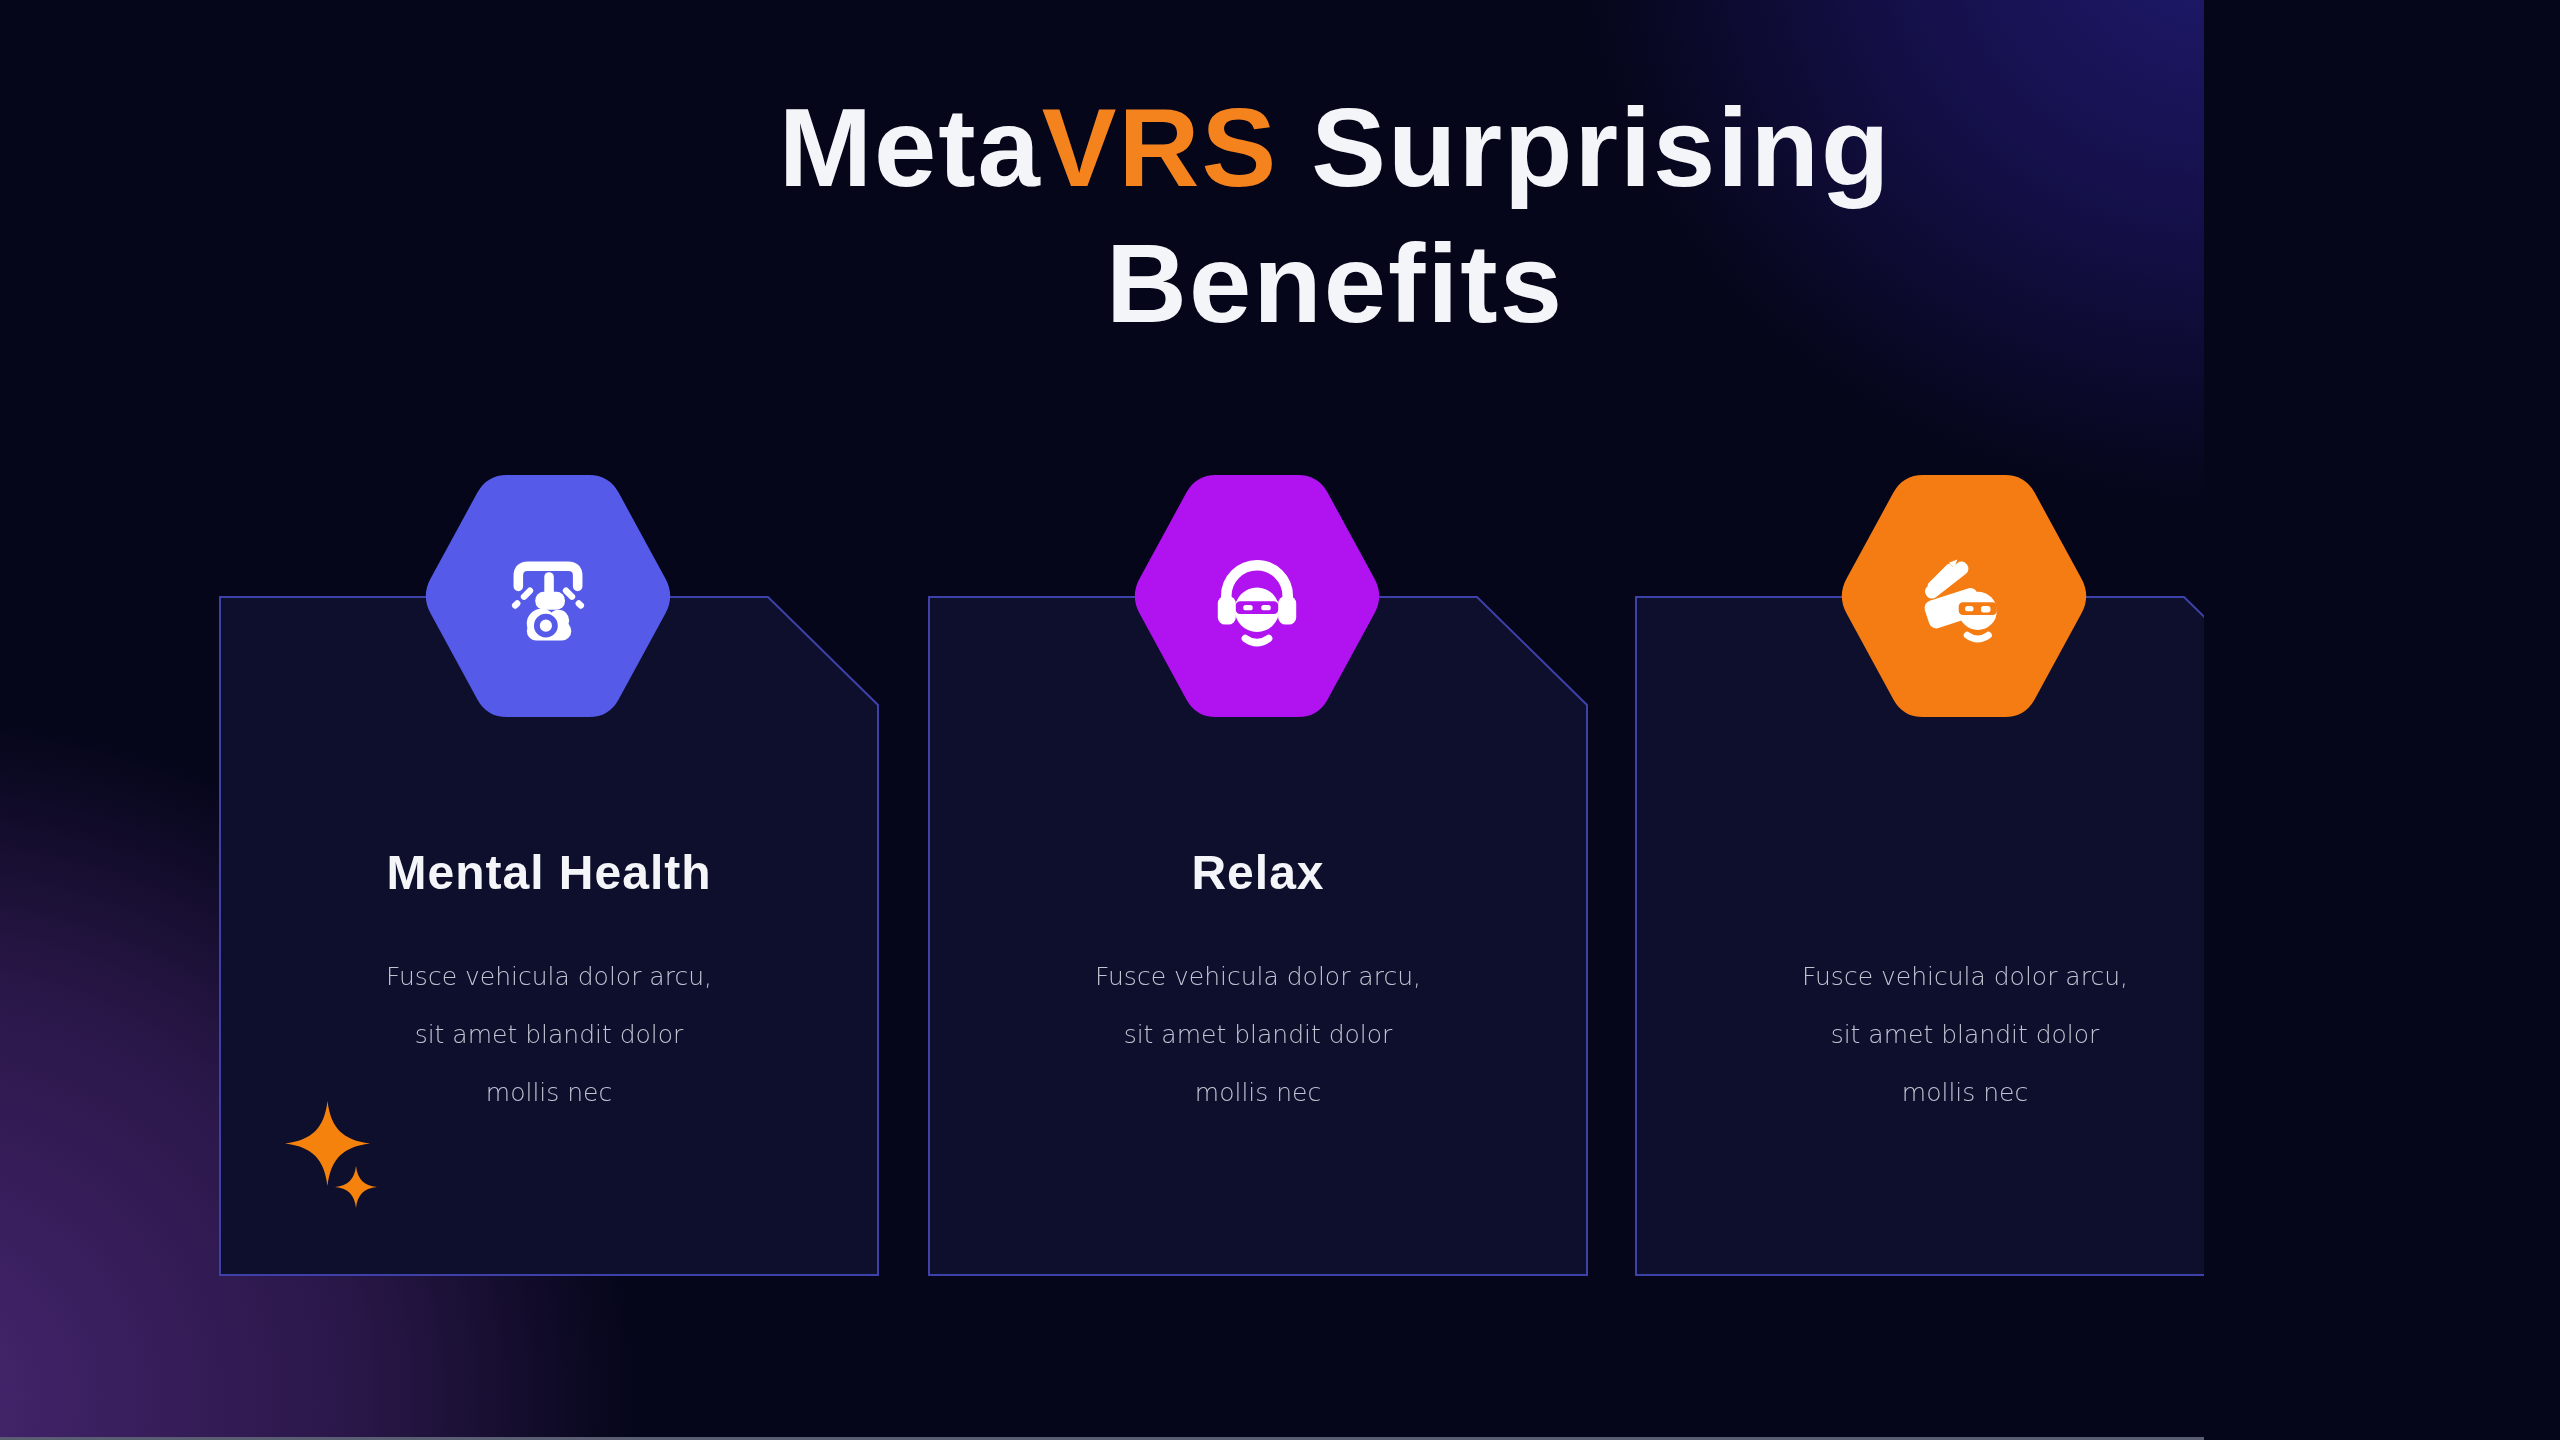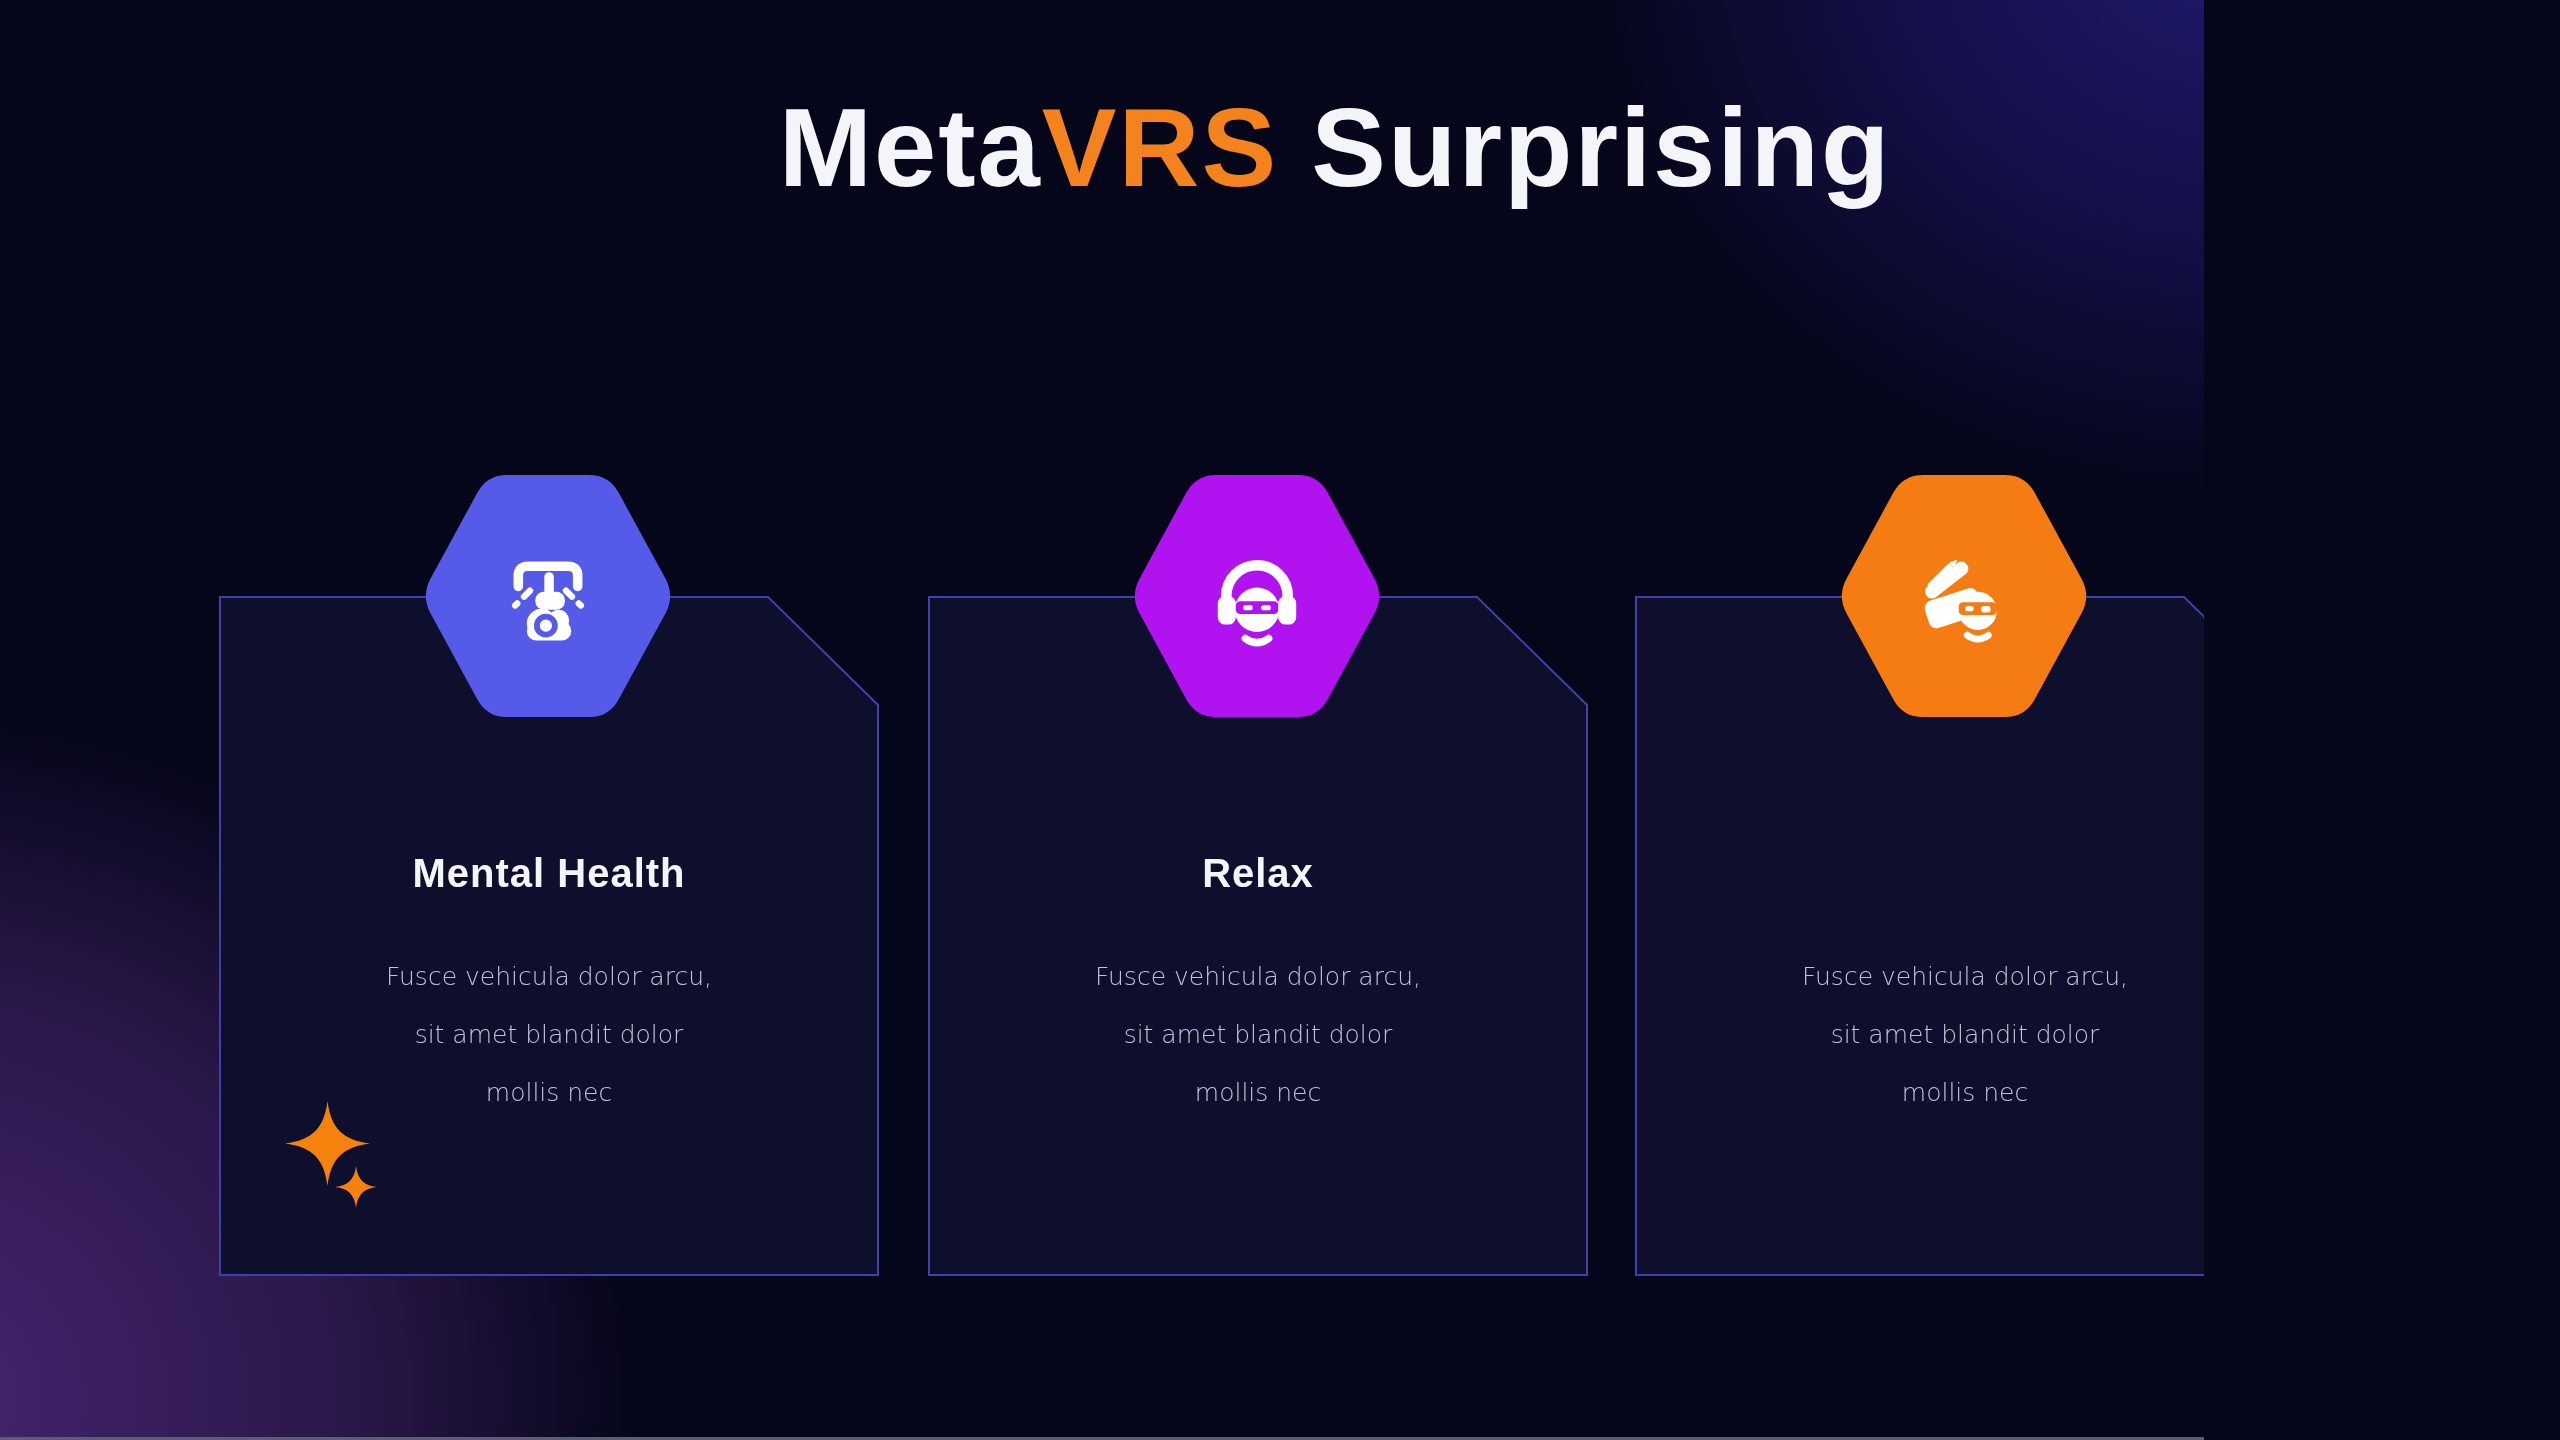--- a/index.html
+++ b/index.html
@@ -18,21 +18,21 @@
 
   
   .title{position:absolute;top:80px;left:0;width:2560px;box-sizing:border-box;padding-left:110px;
     text-align:center;color:#f4f5f8;font-weight:700;font-size:112px;line-height:136px;letter-spacing:2px;}
   .title .accent{color:#f5831d;}
 
   
   .card{position:absolute;width:660px;height:680px;top:596px;}
   .card svg.card-frame{position:absolute;left:0;top:0;}
   .card-title{position:absolute;left:0;top:249px;width:660px;text-align:center;
-    color:#f4f5f8;font-weight:700;font-size:40px;line-height:56px;letter-spacing:1px;}
+    color:#f4f5f8;font-weight:700;font-size:48px;line-height:56px;letter-spacing:1px;}
   .card-body{position:absolute;left:40px;top:352px;width:580px;text-align:center;
     color:#c3c4d2;font-family:"DejaVu Sans", sans-serif;font-size:25px;line-height:58px;font-weight:300;}
 
   
   .hex{position:absolute;width:254px;height:242px;top:475px;}
   .hex svg{position:absolute;left:0;top:0;}
   .hex .icon{position:absolute;left:74px;top:68px;}
 
   
   .sparkle{position:absolute;}
@@ -47,20 +47,21 @@
 </head>
 <body>
 
 <div id="slide">
 
   <div class="v-line"></div>
   <div class="bottom-line"></div>
 
   <div class="title">
     <div><span>Meta</span><span class="accent">VRS</span><span> Surprising</span></div>
+    <div>Benefits</div>
   </div>
 
   <div class="card" style="left:219px">
     <svg class="card-frame" width="660" height="680" viewBox="0 0 660 680">
       <path d="M1 1 H549 L659 109 V679 H1 Z" stroke-width="2" fill="#0e0f2c" stroke="#3d41a8"></path>
     </svg>
     <div class="card-title">Mental Health</div>
     <div class="card-body">
       <div>Fusce vehicula dolor arcu,</div>
       <div>sit amet blandit dolor</div>

